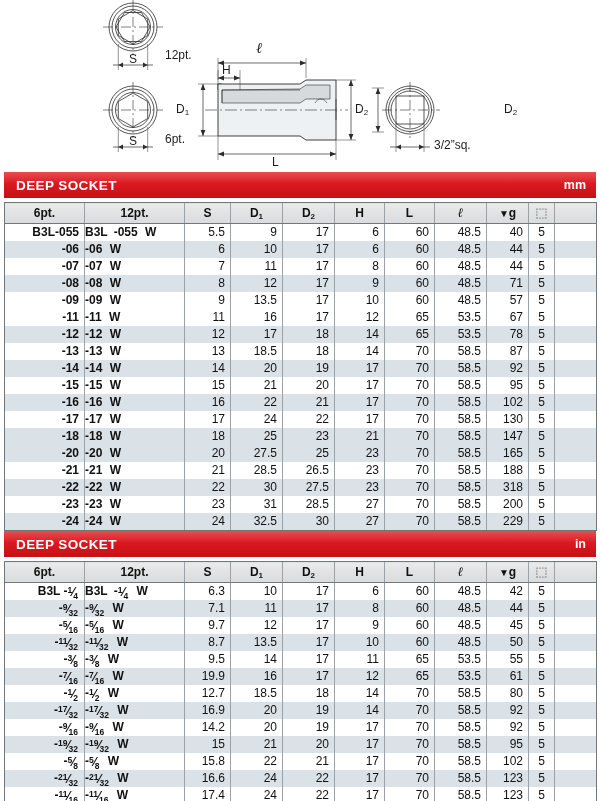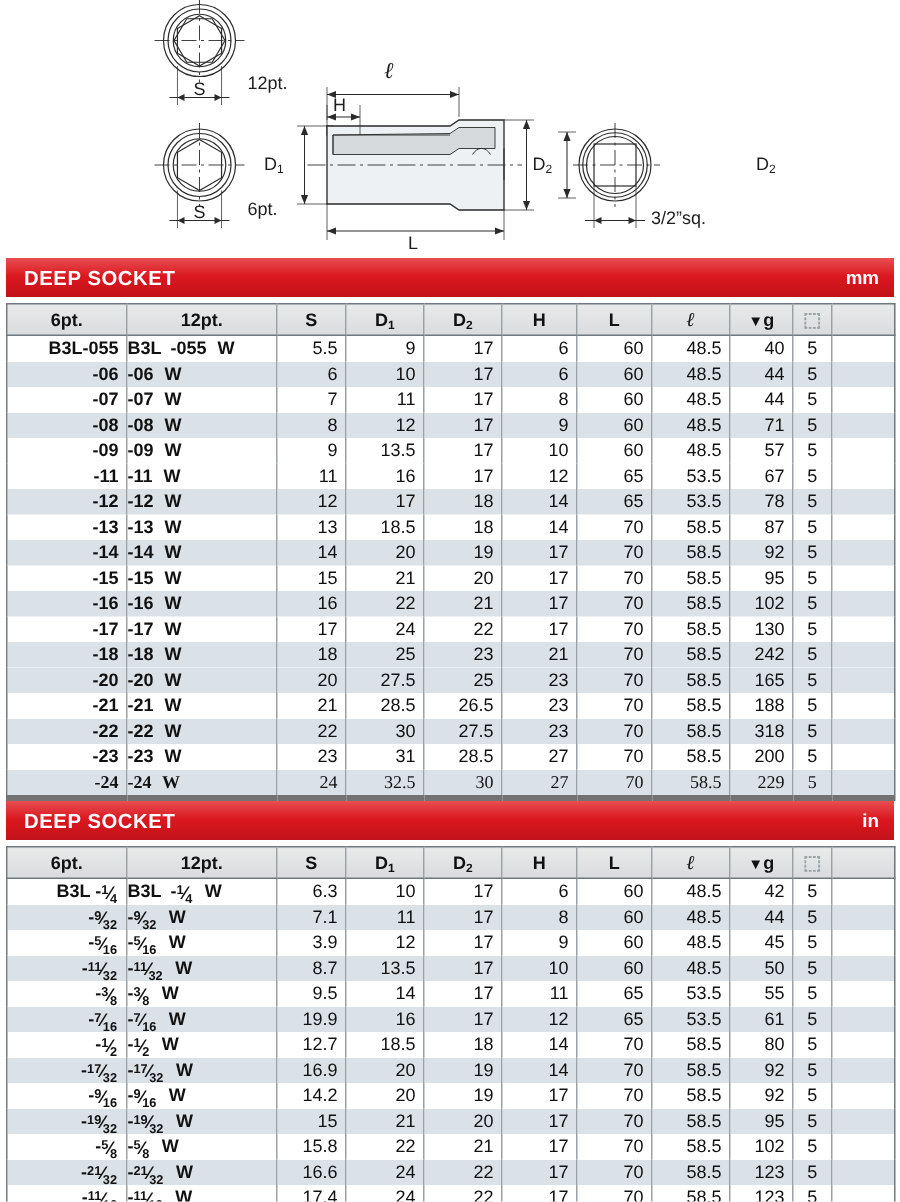--- a/index.html
+++ b/index.html
@@ -98,21 +98,21 @@
     border-left: 1px solid #9aa2a8;
     text-align: right;
     font-size: 12px;
     color:#111;
     white-space: nowrap;
     overflow: hidden;
   }
   table.spec tbody td:first-child { border-left: 1px solid #6f787e; }
   table.spec tbody td.last { border-right: 1px solid #6f787e; padding:0; }
   table.spec tbody tr.alt td { background: #dbe2e7; }
-  table.spec tbody tr:last-child td { border-bottom: 4px solid #737373; font-family: Liberation Serif, serif; }
+  table.spec tbody tr:last-child td { border-bottom: 1px solid #737373; }
 
   td.c-name { font-weight: bold; padding-right: 8px; }
   td.c-name12 { font-weight: bold; position: relative; padding-right: 0; }
 
   .n12 {
     display:flex; align-items:center; justify-content:flex-start;
     height:17px;
   }
   .n12 .pfx { margin-right: 6px; }
   .n12 .code { }
@@ -510,21 +510,21 @@
                   <span class="code">-18</span>
                   <span class="w">W</span>
                 </div>
               </td>
               <td>18</td>
               <td>25</td>
               <td>23</td>
               <td>21</td>
               <td>70</td>
               <td>58.5</td>
-              <td>242</td>
+              <td>147</td>
               <td style="text-align:center;padding-right:0;">5</td>
               <td class="last"></td>
             </tr>
             <tr class="alt">
               <td class="c-name">-20</td>
               <td class="c-name12">
                 <div class="n12">
                   <span class="code">-20</span>
                   <span class="w">W</span>
                 </div>
@@ -689,21 +689,21 @@
               <td class="last"></td>
             </tr>
             <tr>
               <td class="c-name">-<span class="frac"><span class="num">5</span><span class="sl">⁄</span><span class="den">16</span></span></td>
               <td class="c-name12">
                 <div class="n12">
                   <span class="code">-<span class="frac"><span class="num">5</span><span class="sl">⁄</span><span class="den">16</span></span></span>
                   <span class="w">W</span>
                 </div>
               </td>
-              <td>3.9</td>
+              <td>9.7</td>
               <td>12</td>
               <td>17</td>
               <td>9</td>
               <td>60</td>
               <td>48.5</td>
               <td>45</td>
               <td style="text-align:center;padding-right:0;">5</td>
               <td class="last"></td>
             </tr>
             <tr class="alt">

